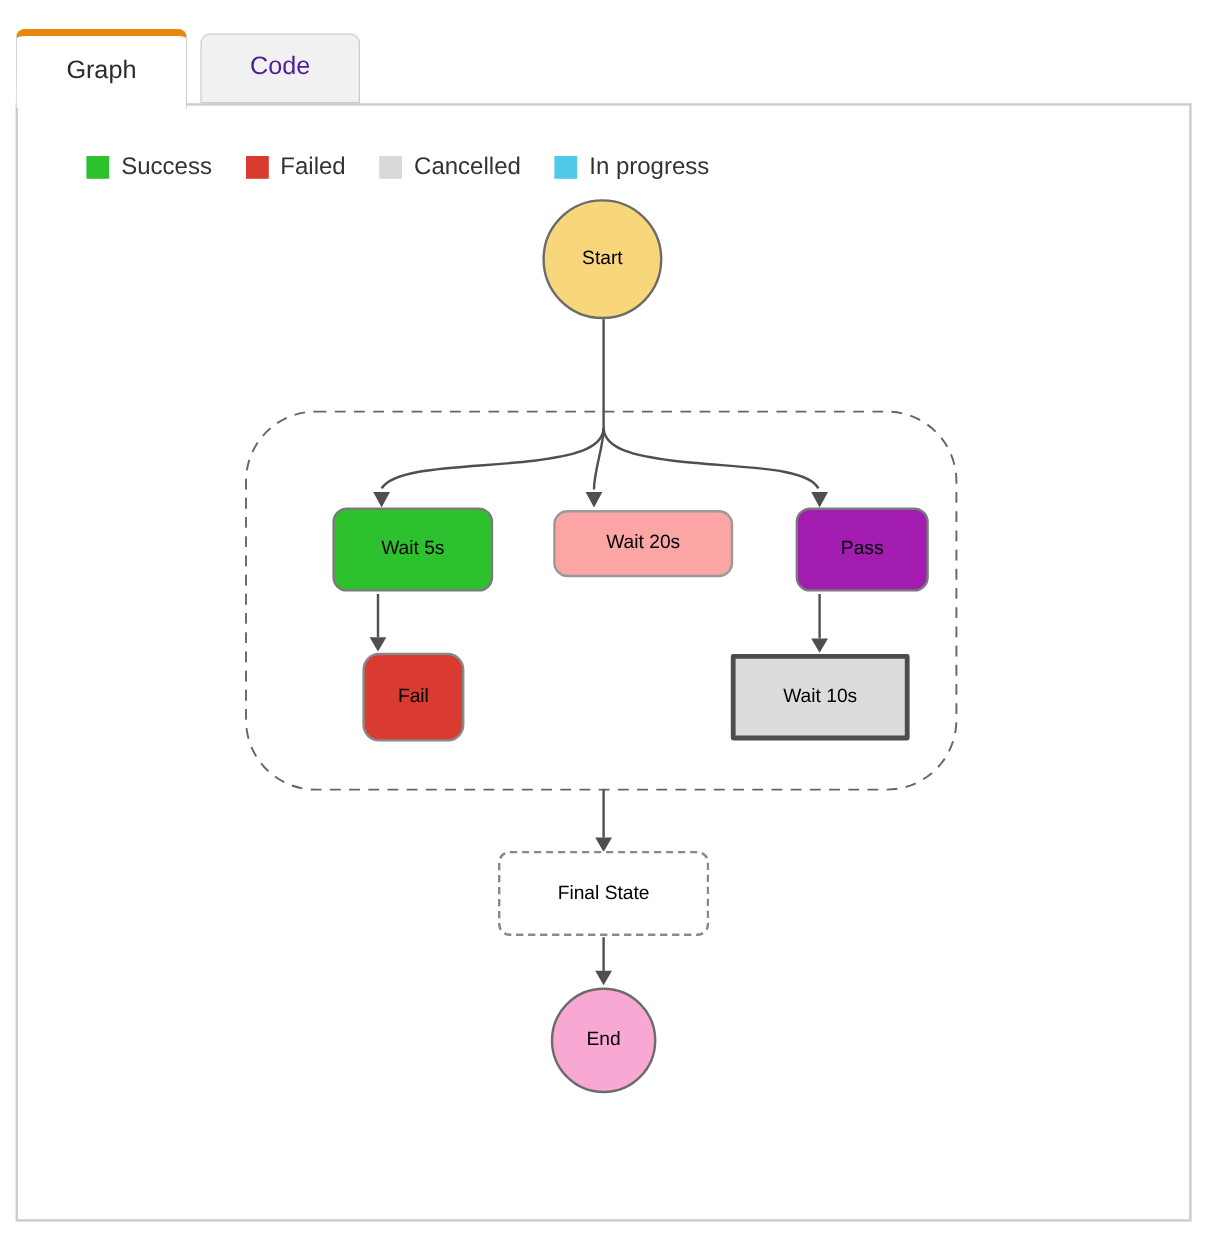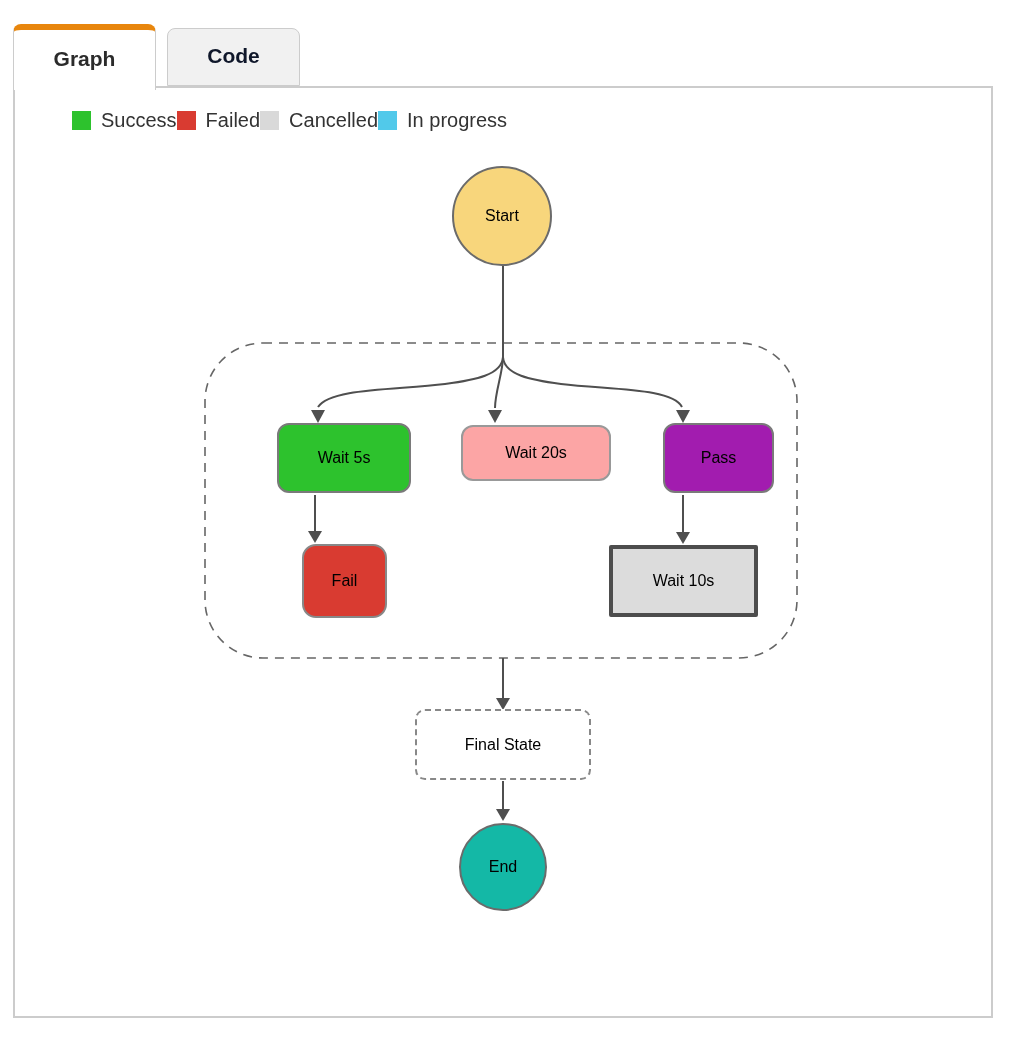--- a/index.html
+++ b/index.html
@@ -7,38 +7,38 @@
     width: 1016px; height: 1042px; position: relative; overflow: hidden;
     font-family: "Liberation Sans", "DejaVu Sans", sans-serif;
     color: #2f2f2f;
   }
   .panel {
     position: absolute; left: 13px; top: 86px; width: 976px; height: 928px;
     border: 2px solid #cccccc; background: #ffffff; z-index: 0;
   }
   .tab {
     position: absolute; box-sizing: border-box; text-align: center;
-    font-weight: bold; font-size: 21px; cursor: pointer;
+    font-weight: normal; font-size: 21px; cursor: pointer;
     border-radius: 8px 8px 0 0;
   }
   .tab-active {
     left: 13px; top: 24px; width: 143px; height: 66px; z-index: 2;
     background: #ffffff;
     border-left: 1px solid #cccccc; border-right: 1px solid #cccccc;
     border-top: 6px solid #e8860d;
     line-height: 58px; color: #2b2b2b;
   }
   .tab-inactive {
     left: 167px; top: 28px; width: 133px; height: 58px; z-index: 1;
     background: #f1f1f1; border: 1px solid #cccccc;
-    line-height: 54px; color: #0f172a;
+    line-height: 54px; color: #4c1d95;
   }
   .legend {
-    position: absolute; left: 72px; top: 109px; display: flex;
-    align-items: center; z-index: 2; text-align: center;
+    position: absolute; left: 72px; top: 128px; display: flex;
+    align-items: center; gap: 28px; z-index: 2; text-align: center;
   }
   .legend-item { display: flex; align-items: center; gap: 10px; }
   .legend-swatch { width: 19px; height: 19px; display: inline-block; }
   .legend-label { font-size: 20px; color: #333333; white-space: nowrap; }
   svg.edges { position: absolute; left: 0; top: 0; z-index: 1; pointer-events: none; }
   .node {
     position: absolute; box-sizing: border-box; z-index: 2;
     display: flex; align-items: center; justify-content: center;
     font-size: 16px; color: #000000; cursor: pointer; white-space: nowrap;
   }
@@ -105,13 +105,13 @@
 <div class="node node-box" style="left: 432px; top: 425px; width: 150px; height: 56px; background-color: #fca5a5; border-color: rgb(153, 153, 153);">Wait 20s</div>
 
 <div class="node node-box" style="left: 634px; top: 423px; width: 111px; height: 70px; background-color: #a21caf; border-color: rgb(122, 122, 122);">Pass</div>
 
 <div class="node node-box" style="left: 273px; top: 544px; width: 85px; height: 74px; border-radius: 14px; background-color: rgb(217, 59, 49); border-color: rgb(136, 136, 136);">Fail</div>
 
 <div class="node node-box-selected" style="left: 609px; top: 545px; width: 149px; height: 72px; background-color: rgb(220, 220, 220); border-color: rgb(77, 77, 77);">Wait 10s</div>
 
 <div class="node node-dashed" style="left: 415px; top: 709px; width: 176px; height: 71px; background-color: rgb(255, 255, 255); border-color: rgb(136, 136, 136);">Final State</div>
 
-<div class="node node-circle" style="left: 459px; top: 823px; width: 88px; height: 88px; background-color: #14b8a6; border-color: rgb(107, 107, 107); text-align: right;">End</div>
+<div class="node node-circle" style="left: 459px; top: 823px; width: 88px; height: 88px; background-color: #f9a8d4; border-color: rgb(107, 107, 107); text-align: right;">End</div>
 
 </body></html>

